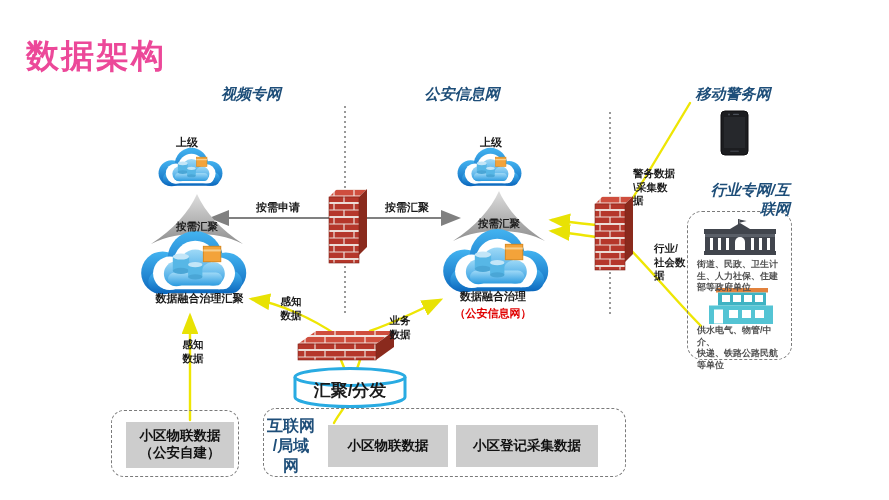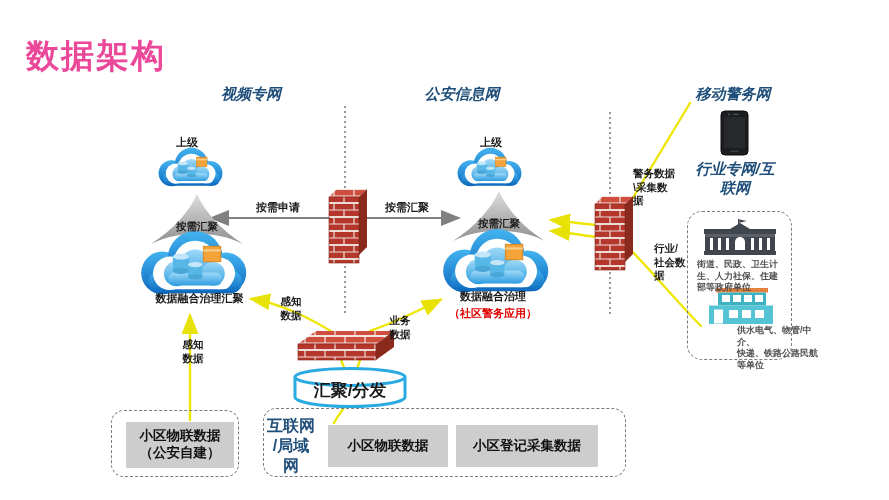--- a/index.html
+++ b/index.html
@@ -195,34 +195,34 @@
         <rect x="46" y="22" width="9" height="8"></rect>
       </g>
     </g>
   </svg>
 
   <div class="title">数据架构</div>
 
   <div class="lbl netheader" style="left:201px; top:84px; width:100px;">视频专网</div>
   <div class="lbl netheader" style="left:412px; top:84px; width:100px;">公安信息网</div>
   <div class="lbl netheader" style="left:683px; top:84px; width:100px;">移动警务网</div>
-  <div class="lbl netheader" style="left:680px; top:160px; width:110px; line-height:1.25;">行业专网/互
+  <div class="lbl netheader" style="left:680px; top:181px; width:110px; line-height:1.25;text-align:right;">行业专网/互
 联网</div>
 
   <div class="lbl" style="left:170px; top:135px; width:34px; font-size:11px;">上级</div>
   <div class="lbl" style="left:474px; top:135px; width:34px; font-size:11px;">上级</div>
 
   <div class="lbl" style="left:247px; top:200px; width:62px; font-size:11px;">按需申请</div>
   <div class="lbl" style="left:376px; top:200px; width:62px; font-size:11px;">按需汇聚</div>
   <div class="lbl small" style="left:166px; top:220px; width:62px;">按需汇聚</div>
   <div class="lbl small" style="left:468px; top:217px; width:62px;">按需汇聚</div>
 
   <div class="lbl" style="left:152px; top:291px; width:95px; font-size:11px;">数据融合治理汇聚</div>
   <div class="lbl" style="left:448px; top:289px; width:90px; font-size:11px;">数据融合治理</div>
-  <div class="lbl red" style="left:443px; top:306px; width:100px; font-size:11px;">（社区警务应用）</div>
+  <div class="lbl red" style="left:443px; top:306px; width:100px; font-size:11px;">（公安信息网）</div>
 
   <div class="lbl small left" style="left:633px; top:167px; width:52px;">警务数据
 \采集数
 据</div>
   <div class="lbl small left" style="left:638px; top:242px; width:52px;margin-left:16px;">行业/
 社会数
 据</div>
   <div class="lbl small" style="left:176px; top:338px; width:34px;">感知
 数据</div>
   <div class="lbl small" style="left:274px; top:295px; width:34px;">感知
@@ -240,17 +240,17 @@
   <div class="lbl blue" style="left:267px; top:416px; width:48px; font-size:16px; line-height:1.25;">互联网
 /局域
 网</div>
   <div class="graybox" style="left:328px; top:425px; width:120px; height:42px;">小区物联数据</div>
   <div class="graybox" style="left:456px; top:425px; width:142px; height:42px;">小区登记采集数据</div>
 
   <div class="dashedbox" style="left:687px; top:211px; width:103px; height:147px; border-radius:15px;"></div>
   <div class="lbl tiny left" style="left:697px; top:259px; width:88px;">街道、民政、卫生计
 生、人力社保、住建
 部等政府单位</div>
-  <div class="lbl tiny left" style="left:697px; top:325px; width:92px;margin-left:40px;">供水电气、物管/中介、
+  <div class="lbl tiny left" style="left:697px; top:325px; width:92px;">供水电气、物管/中介、
 快递、铁路公路民航
 等单位</div>
 
 </div>
 
 </body></html>

